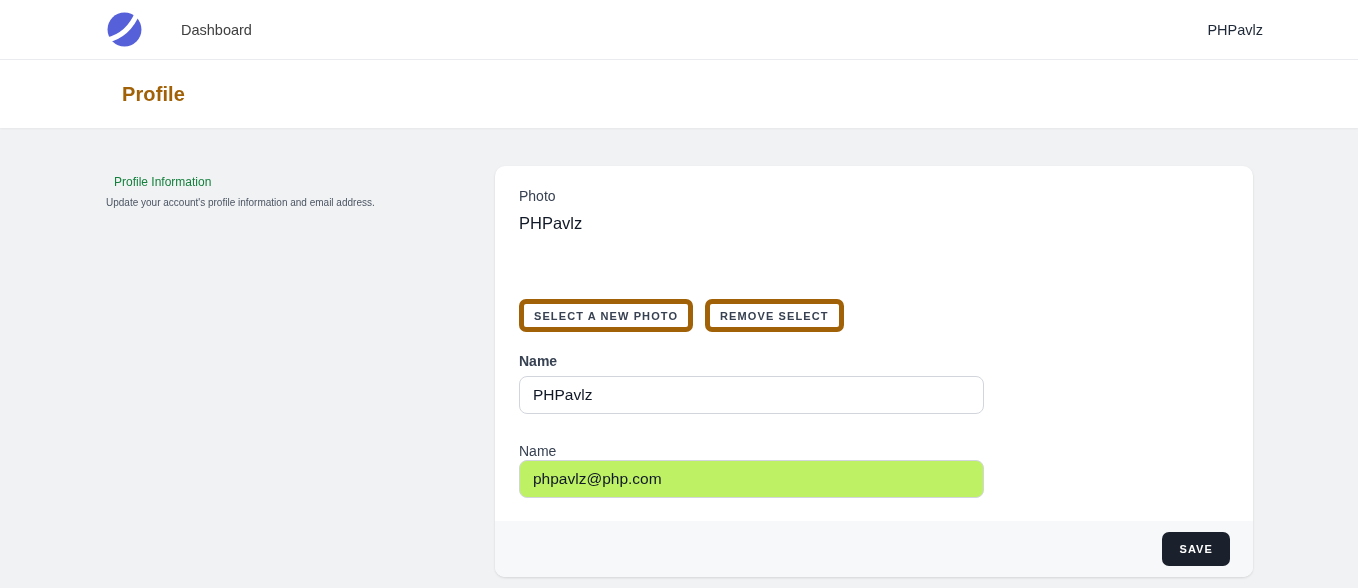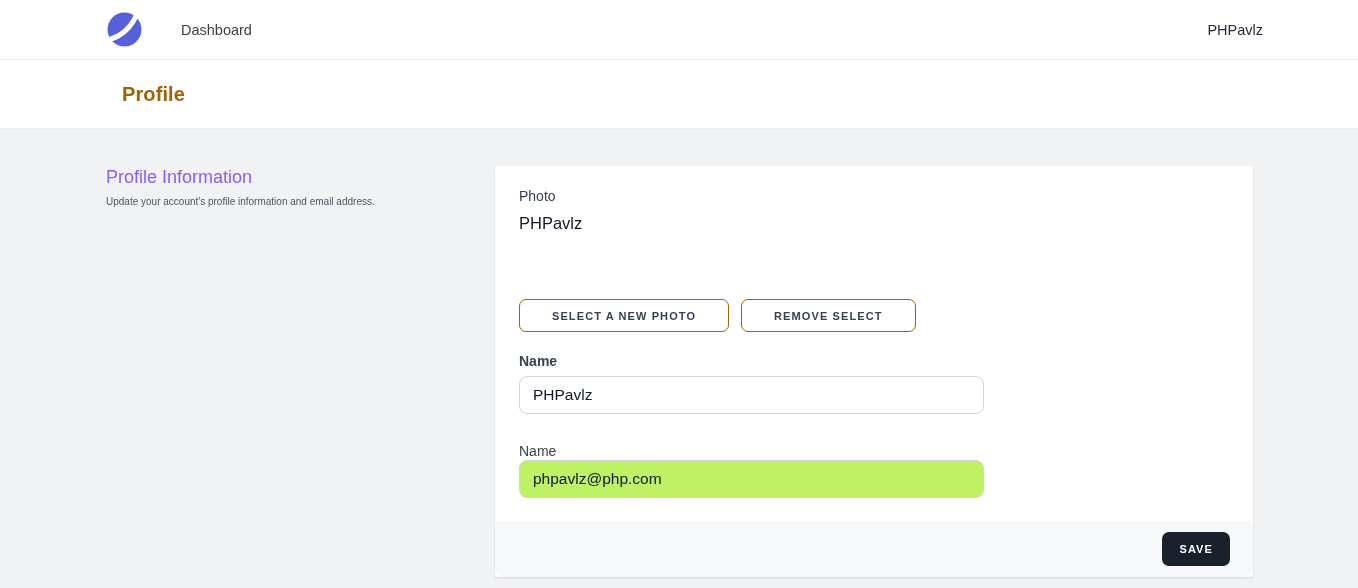--- a/index.html
+++ b/index.html
@@ -51,51 +51,51 @@
     transform: translateY(-50%);
     font-size: 20px; font-weight: 600; color: #a16207;
     margin: 0; letter-spacing: 0.1px;
   }
 
   
   .section-info {
     position: absolute; left: 106px; top: 167px; width: 380px;
   }
   .section-title {
-    margin: 0; font-size: 18px; font-weight: 500; color: #8b5cf6;
+    margin: 8px; font-size: 12px; font-weight: 500; color: #15803d;
   }
   .section-desc {
     margin: 8px 0 0 0; font-size: 10px; color: #4b5563;
   }
 
   
   .card {
     position: absolute; left: 495px; top: 166px;
     width: 758px; height: 411px;
     background: #ffffff;
-    border-radius: 3px;
+    border-radius: 10px;
     box-shadow: 0 1px 3px rgba(0,0,0,0.08), 0 1px 2px rgba(0,0,0,0.05);
   }
   .field-label {
     position: absolute; left: 24px;
     font-size: 14px; color: #374151;
   }
   .photo-label { top: 22px; }
   .photo-alt {
     position: absolute; left: 24px; top: 48px;
     font-size: 16.5px; color: #111827; cursor: default;
   }
   .photo-buttons {
     position: absolute; left: 24px; top: 133px;
     display: flex; gap: 12px;
   }
   .btn-outline {
-    height: 33px; padding: 0 32px;
+    height: 33px; padding: 0 10px;
     background: #ffffff;
-    border: 1px solid #a16207; border-radius: 7px;
+    border: 5px solid #a16207; border-radius: 7px;
     font-family: inherit;
     font-size: 11px; font-weight: 700; letter-spacing: 0.1em;
     color: #374151;
     display: inline-flex; align-items: center;
     cursor: pointer;
   }
   .name-label { top: 187px; font-weight: bold; }
   .email-label { top: 277px; }
   .text-input {
     position: absolute; left: 24px;

